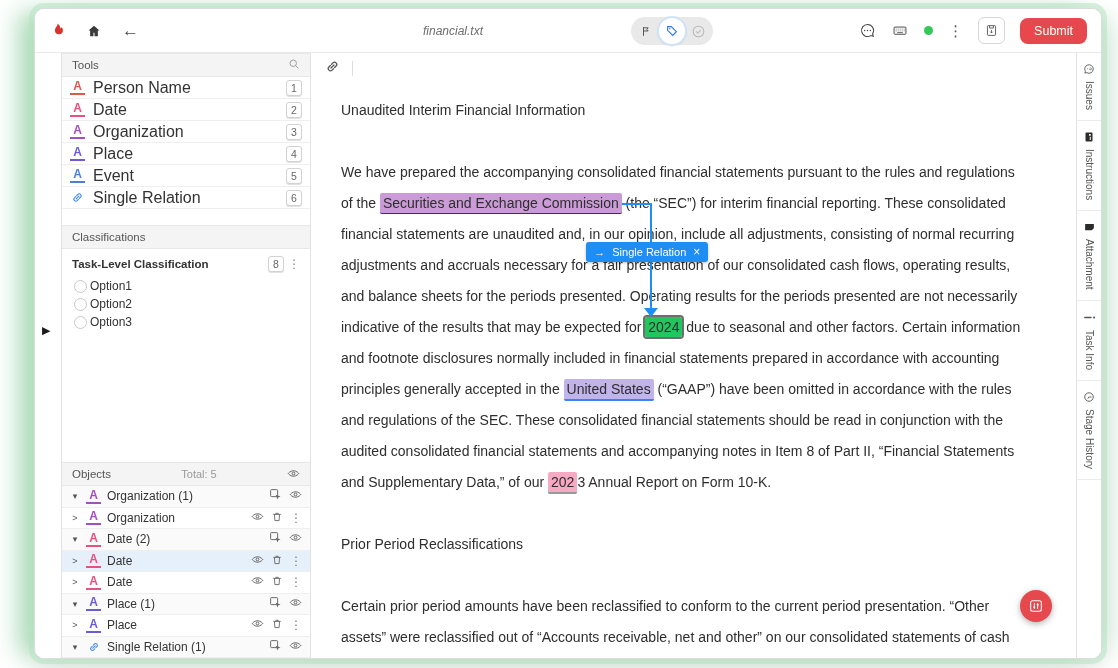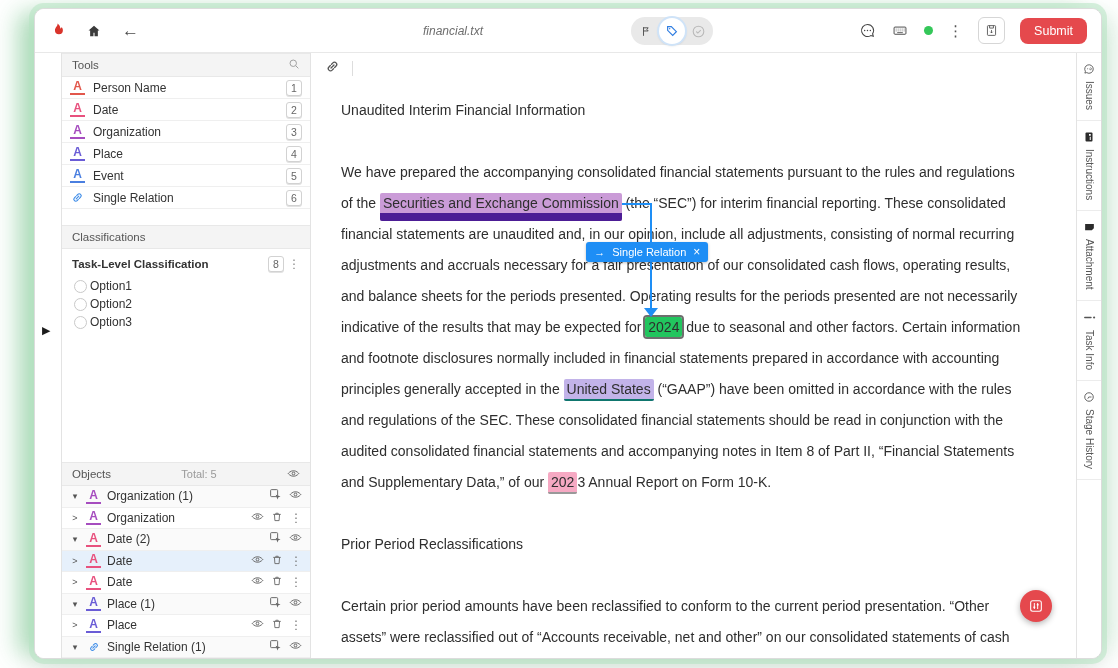--- a/index.html
+++ b/index.html
@@ -34,21 +34,21 @@
   .handle{position:absolute;left:7px;top:272px;font-size:11px;color:#1c1c1c;cursor:pointer;line-height:1;}
   
   .sidebar{width:250px;border-left:1px solid #e3e3e3;border-right:1px solid #e3e3e3;
     display:flex;flex-direction:column;overflow:hidden;background:#fff;}
   .sec-header{height:24px;flex:0 0 24px;background:#f4f4f4;border-top:1px solid #e8e8e8;border-bottom:1px solid #e8e8e8;
     display:flex;align-items:center;justify-content:space-between;padding:0 10px;font-size:11.5px;color:#555;}
   .tool-row{height:22px;flex:0 0 22px;border-bottom:1px solid #efefef;display:flex;align-items:center;
     gap:8px;padding:0 8px;cursor:pointer;}
   .a-icon{width:15px;text-align:center;font-size:12px;font-weight:bold;line-height:12px;
     border-bottom:2px solid;padding-bottom:1px;}
-  .tool-label{flex:1;font-size:12px;color:#333;}
+  .tool-label{flex:1;font-size:16px;color:#333;}
   .kbd{min-width:16px;height:16px;border:1px solid #d2d2d2;border-radius:3px;background:#fff;
     box-shadow:0 1px 0 #e2e2e2;font-size:10.5px;color:#666;display:flex;align-items:center;
     justify-content:center;padding:0 3px;}
   .tools-gap{height:16px;flex:0 0 16px;}
   .classif{padding:7px 10px 4px 10px;}
   .classif-title-row{display:flex;align-items:center;gap:4px;margin-bottom:5px;}
   .classif-title{flex:1;font-size:11.5px;font-weight:bold;color:#333;}
   .option-row{display:flex;align-items:center;gap:3px;height:18px;cursor:pointer;padding-left:2px;}
   .radio{width:13px;height:13px;border:1px solid #c9c9c9;border-radius:50%;background:#fff;}
   .option-label{font-size:12px;color:#333;}
@@ -63,22 +63,22 @@
   .row-icons{display:flex;align-items:center;gap:7px;}
   .row-icons .kebab-glyph{font-size:12px;color:#777;}
   
   .main{flex:1;position:relative;overflow:hidden;background:#fff;}
   .doc-toolbar{height:30px;display:flex;align-items:center;gap:12px;padding-left:14px;}
   .doc-sep{width:1px;height:15px;background:#ddd;}
   .doc{position:relative;padding:12px 20px 0 30px;font-size:14px;color:#2e2e2e;}
   .doc-line{height:31px;line-height:31px;white-space:nowrap;}
   .para-gap{margin-top:31px;}
   .hl{padding:2px 3px;border-radius:2px;cursor:pointer;}
-  .hl-org{background:#ca9bd7;border-bottom:8px solid #4c1d95;}
-  .hl-place{background:#c2b3e9;border-bottom:2px solid #0f766e;}
+  .hl-org{background:#ca9bd7;border-bottom:1px solid #4c1d95;}
+  .hl-place{background:#c2b3e9;border-bottom:2px solid #3b82f6;}
   .hl-date-sel{background:#22c55e;outline:2px solid #6e6e6e;}
   .hl-date{background:#f6a9c3;border-bottom:2px solid #999;}
   .rel-line{position:absolute;background:#1e8ef5;z-index:5;pointer-events:none;}
   #rel-h{height:2px;}#rel-v{width:2px;}
   #rel-arrow{position:absolute;width:0;height:0;border-left:7px solid transparent;
     border-right:7px solid transparent;border-top:9px solid #1e8ef5;z-index:5;}
   #rel-badge{position:absolute;z-index:6;background:#1e8ef5;color:#fff;height:20px;border-radius:3px;
     display:flex;align-items:center;gap:7px;padding:0 8px;font-size:11px;box-shadow:0 1px 3px rgba(0,0,0,.25);cursor:pointer;}
   #rel-badge .x{font-size:12px;cursor:pointer;}
   .fab{position:absolute;right:24px;bottom:36px;width:32px;height:32px;border-radius:50%;

